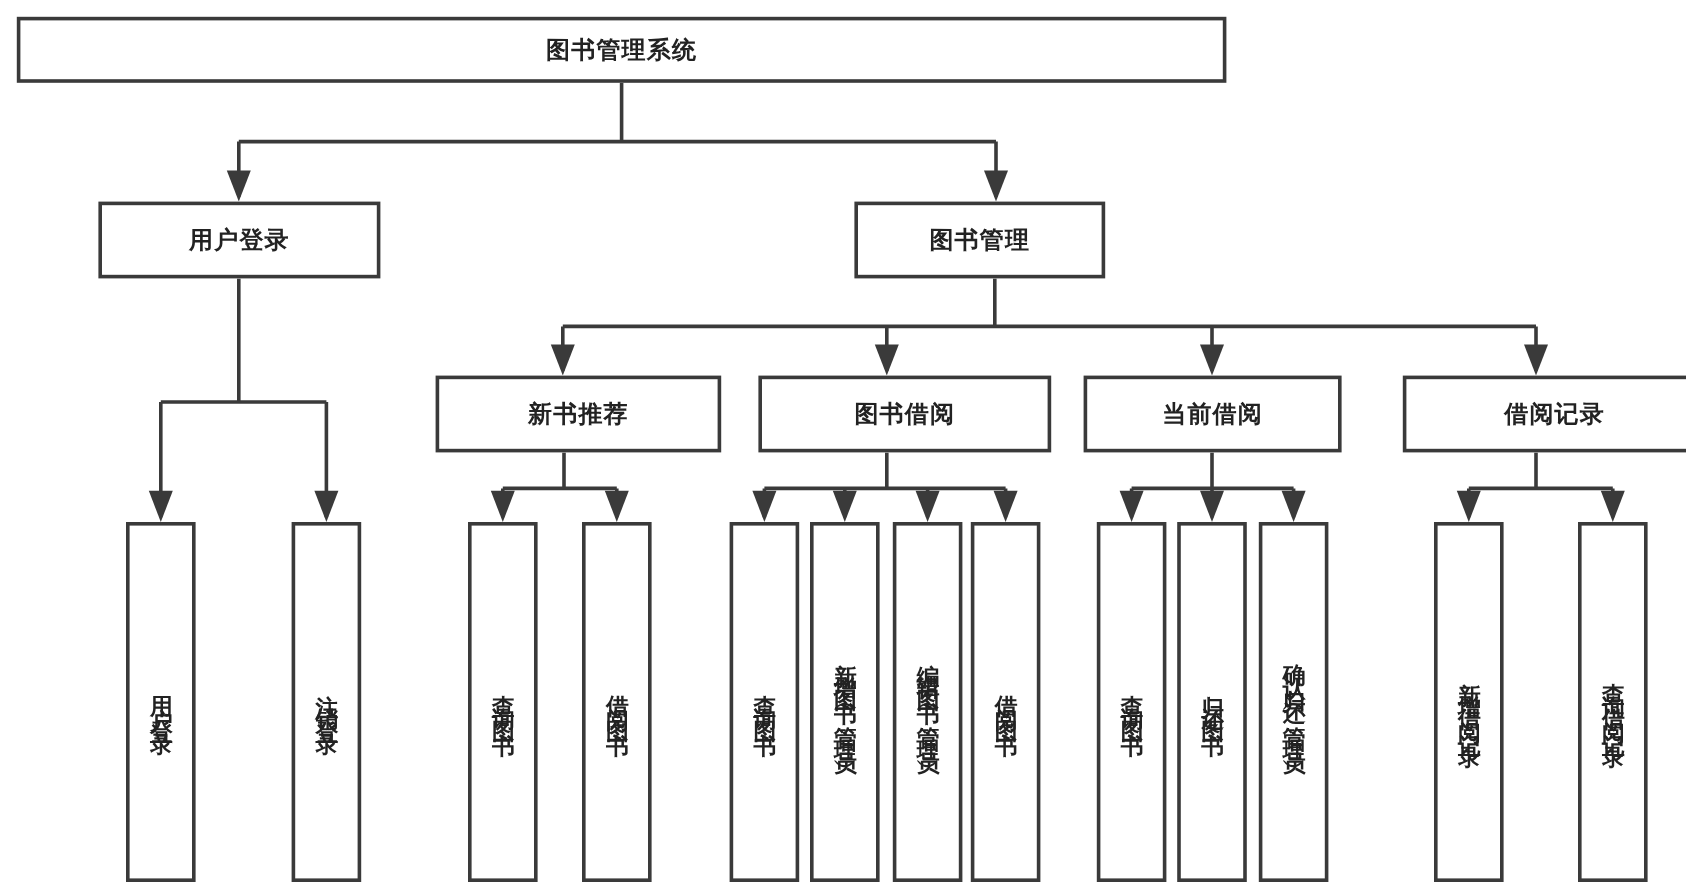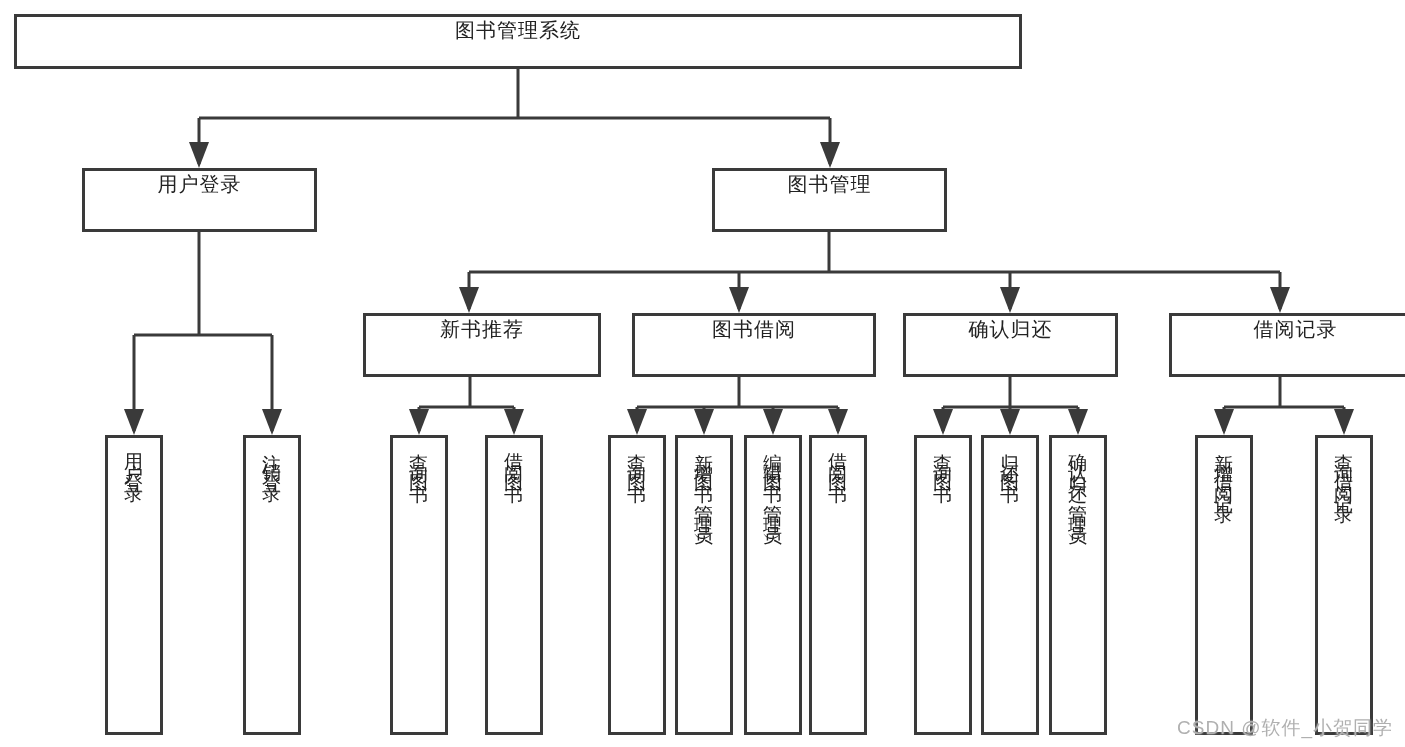--- a/index.html
+++ b/index.html
@@ -17,24 +17,26 @@
     overflow:hidden;
   }
   .wires{position:absolute;left:0;top:0;width:1405px;height:747px;}
   .node{
     position:absolute;
     box-sizing:border-box;
     border:3px solid var(--line);
     background:#fff;
     color:var(--text);
     display:flex;
+    align-items:center;
     justify-content:center;
     font-size:20px;
     letter-spacing:1px;
     z-index:2;
+    font-weight:bold;
   }
   .hnode{height:64px;}
   .vnode{
     width:58px;height:300px;
     font-size:19px;
   }
   .vnode .vtext{
     writing-mode:vertical-rl;
     text-orientation:mixed;
     letter-spacing:0.55em;
@@ -93,32 +95,32 @@
     <polygon points="1334,409 1354,409 1344,435" fill="#3a3a3a" stroke="none"></polygon>
   </svg>
 
   <div class="node hnode" style="left:14px;top:14px;width:1008px;height:55px;">
     <span>图书管理系统</span>
   </div>
 
   <div class="node hnode" style="left:82px;top:168px;width:235px;">
     <span>用户登录</span>
   </div>
-  <div class="node hnode" style="left:712px;top:168px;width:235px;">
+  <div class="node hnode" style="left:712px;top:168px;width:209px;">
     <span>图书管理</span>
   </div>
 
   <div class="node hnode" style="left:363px;top:313px;width:238px;">
     <span>新书推荐</span>
   </div>
   <div class="node hnode" style="left:632px;top:313px;width:244px;">
     <span>图书借阅</span>
   </div>
   <div class="node hnode" style="left:903px;top:313px;width:215px;">
-    <span>确认归还</span>
+    <span>当前借阅</span>
   </div>
   <div class="node hnode" style="left:1169px;top:313px;width:253px;">
     <span>借阅记录</span>
   </div>
 
   <div class="node vnode" style="left:105px;top:435px;">
     <span class="vtext">用户登录</span>
   </div>
   <div class="node vnode" style="left:243px;top:435px;">
     <span class="vtext">注销登录</span>
@@ -154,14 +156,13 @@
     <span class="vtext">确认归还（管理员）</span>
   </div>
 
   <div class="node vnode" style="left:1195px;top:435px;">
     <span class="vtext">新增借阅记录</span>
   </div>
   <div class="node vnode" style="left:1315px;top:435px;">
     <span class="vtext">查询借阅记录</span>
   </div>
 
-  <div class="watermark">CSDN @软件_小贺同学</div>
 </div>
 
 </body></html>

